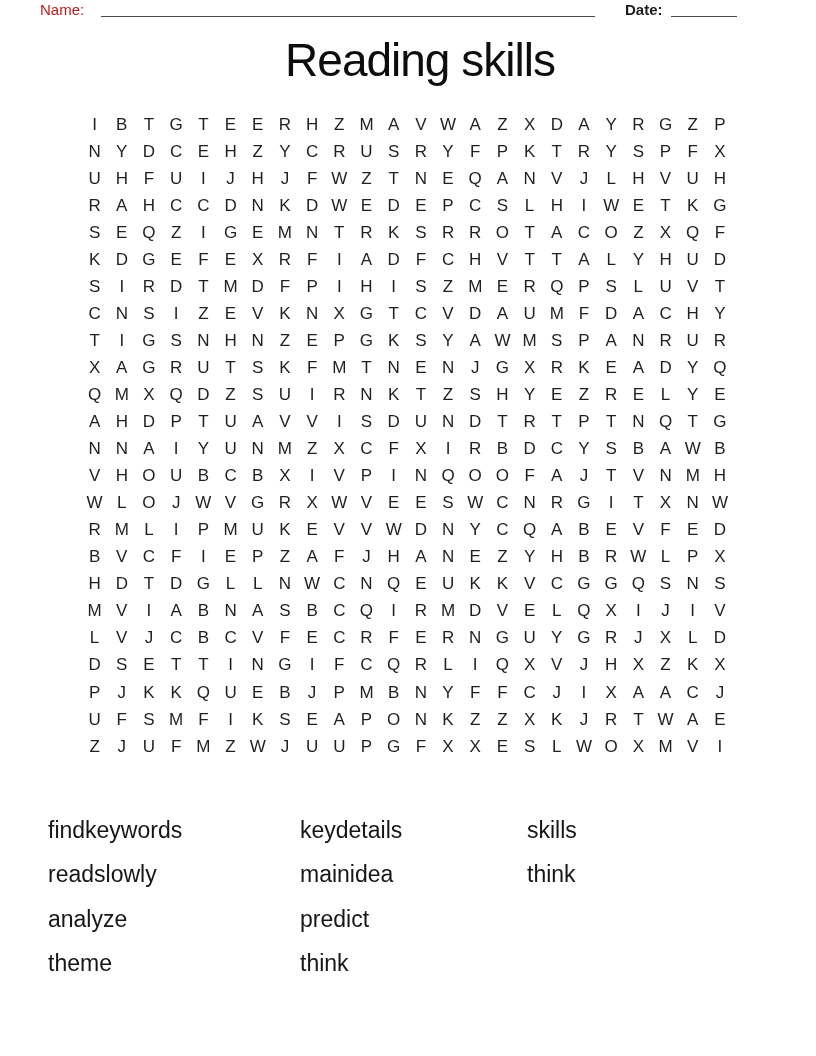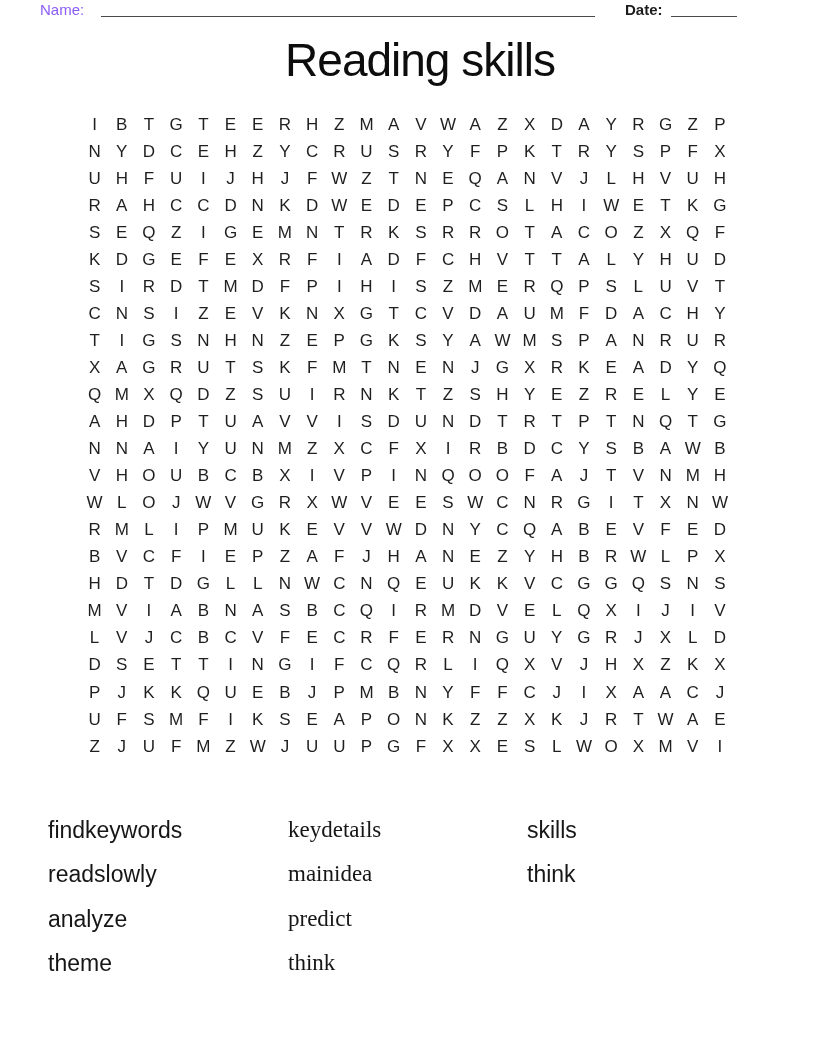--- a/index.html
+++ b/index.html
@@ -15,21 +15,21 @@
     font-family: "Liberation Sans", sans-serif;
     color: #1d1d1d;
     overflow: hidden;
   }
   
   .name-label {
     position: absolute;
     left: 40px;
     top: 1px;
     font-size: 15px;
-    color: #8b5cf6;
+    color: #b91c1c;
   }
   .name-line {
     position: absolute;
     left: 101px;
     top: 2px;
     width: 494px;
     height: 14px;
     border-bottom: 1.5px solid #4a4a4a;
   }
   .date-label {
@@ -84,21 +84,21 @@
     left: 0;
     width: 100%;
     height: 190px;
   }
   .word-col {
     position: absolute;
     top: 0;
     margin-top: 36px;
   }
   .word-col-1 { left: 48px;  }
-  .word-col-2 { left: 288px; font-family: Liberation Serif, serif; }
+  .word-col-2 { left: 300px; }
   .word-col-3 { left: 527px; }
   .word {
     height: 44.3px;
     line-height: 30px;
     font-size: 23px;
     font-weight: 500;
     color: #161616;
   }
 </style>
 </head>

